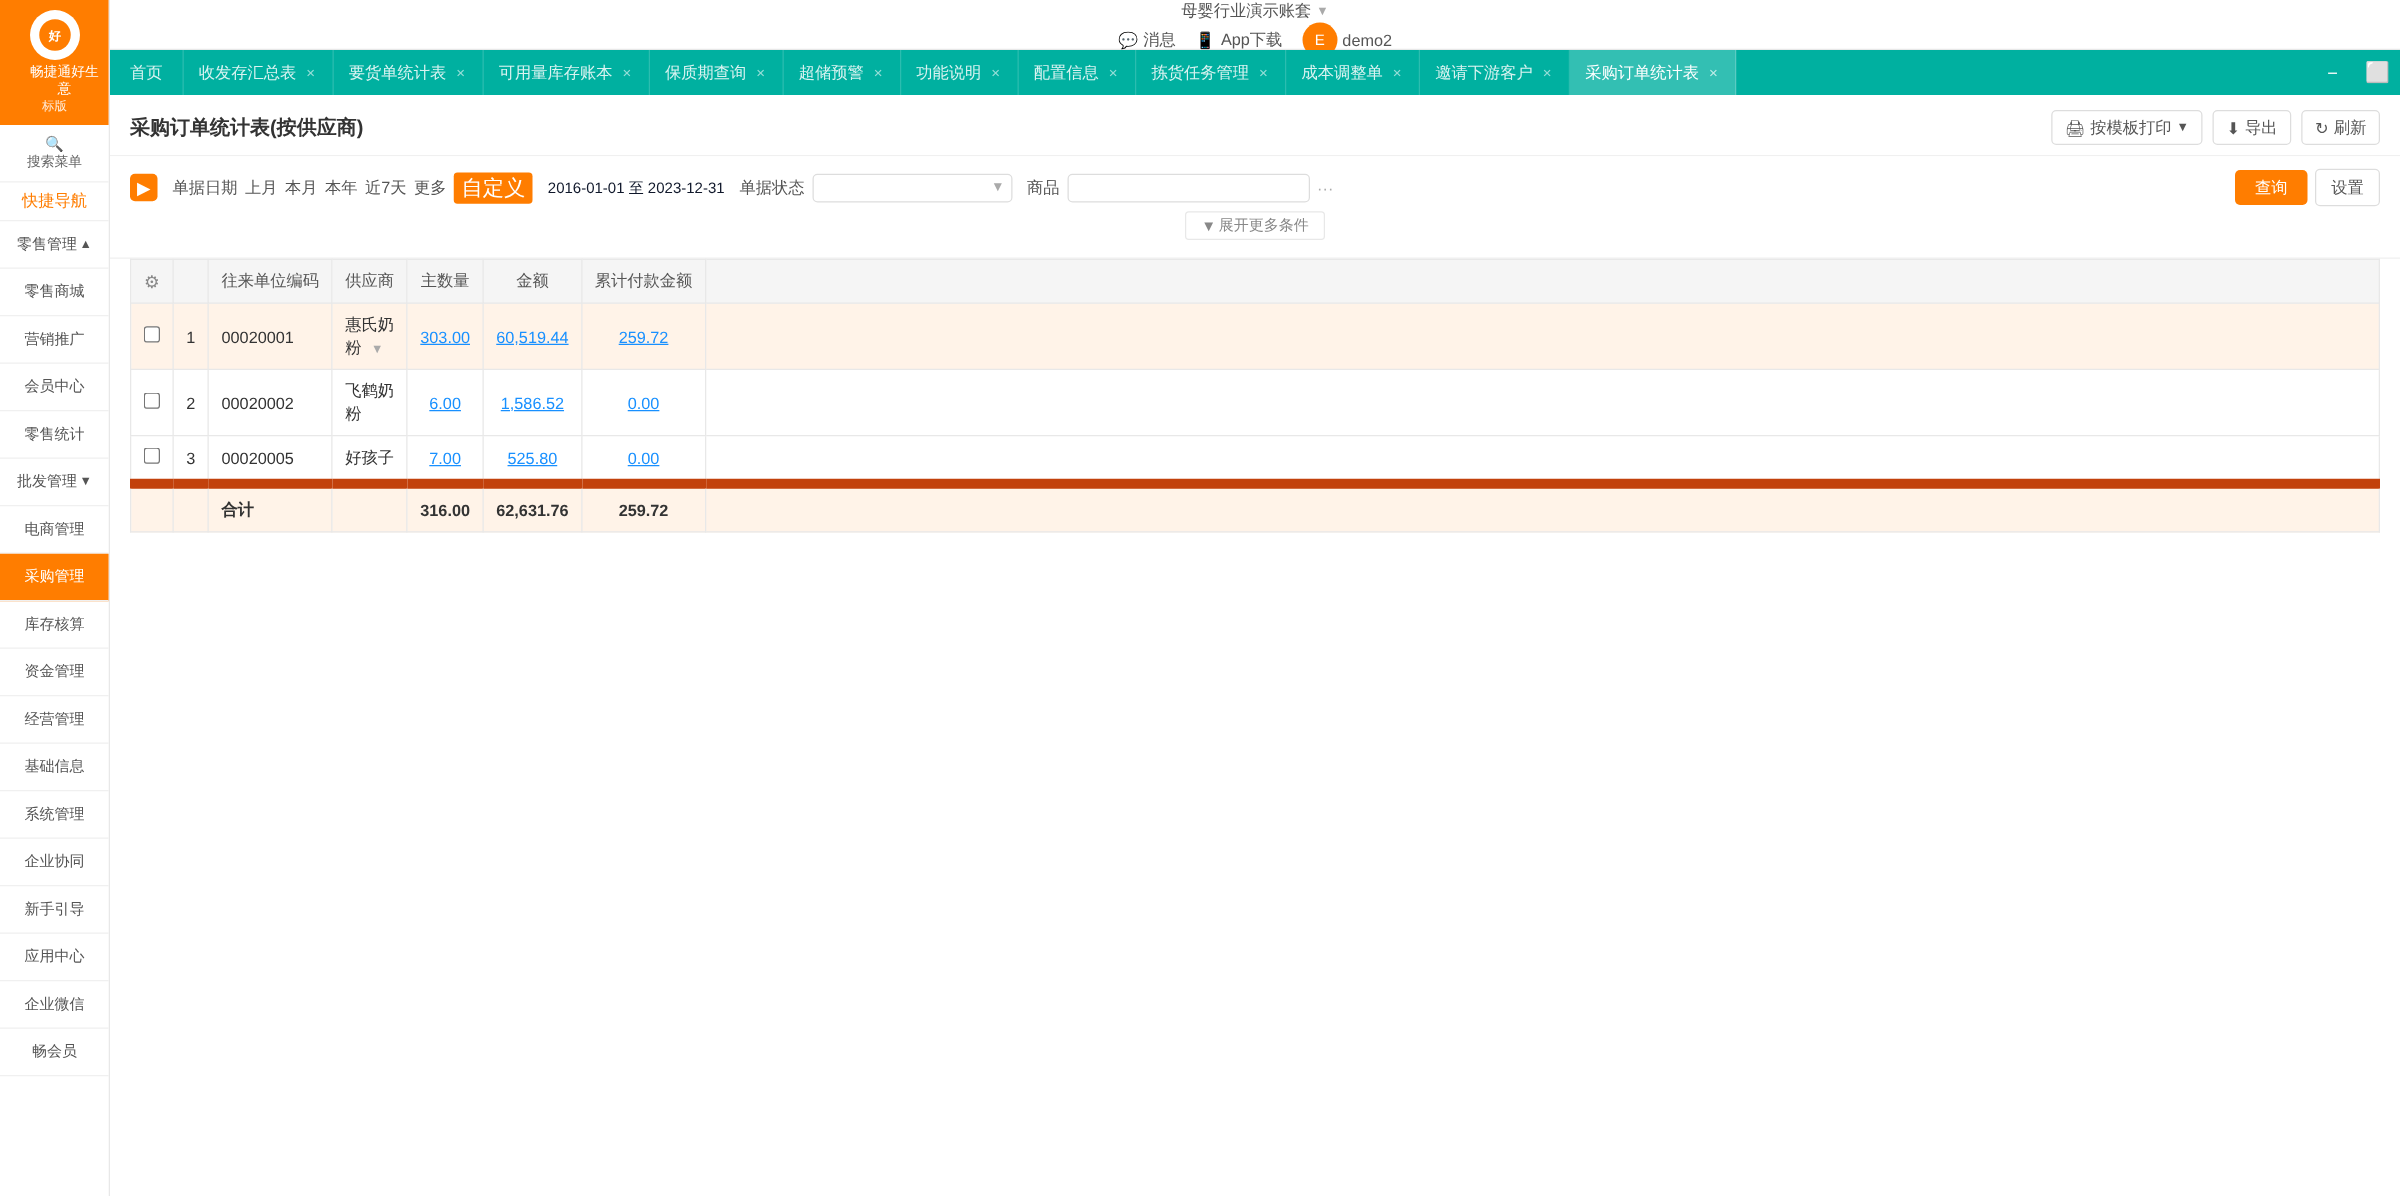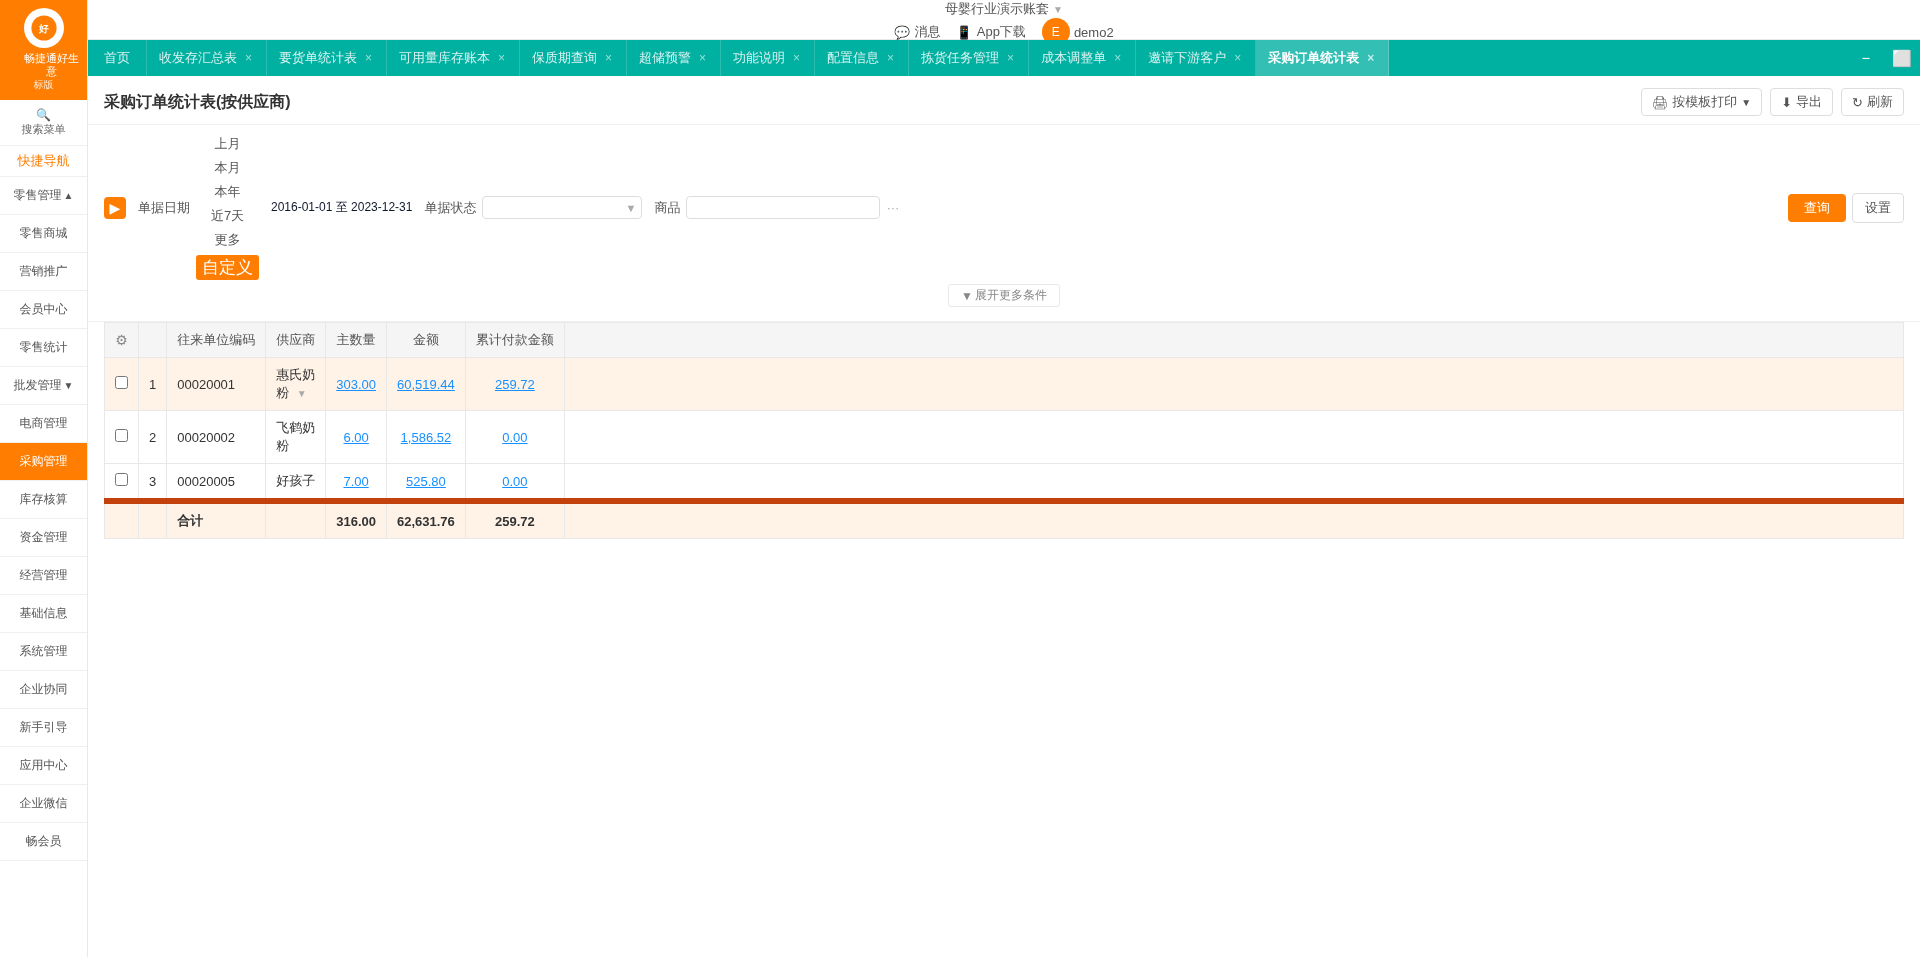--- a/index.html
+++ b/index.html
@@ -144,21 +144,21 @@
       display: flex;
       align-items: center;
       gap: 6px;
       color: #fff;
       font-size: 13px;
       cursor: pointer;
       white-space: nowrap;
       border-right: 1px solid rgba(255,255,255,0.2);
       opacity: 0.85;
     }
-    .tab-item.active { background: rgba(255,255,255,0.2); opacity: 1; font-weight: 700; }
+    .tab-item.active { background: rgba(255,255,255,0.2); opacity: 1; font-weight: 400; }
     .tab-item.home { padding: 0 16px; }
     .tab-close {
       font-size: 12px;
       opacity: 0.7;
       padding: 2px;
     }
     .tab-bar-actions {
       margin-left: auto;
       display: flex;
       align-items: center;
@@ -270,21 +270,20 @@
       align-items: center;
       gap: 6px;
       font-size: 13px;
       color: #555;
     }
     .filter-label { color: #555; white-space: nowrap; }
     .date-shortcuts {
       display: flex;
       gap: 6px;
       align-items: center;
-      flex-direction: column;
     }
     .date-shortcut {
       color: #555;
       cursor: pointer;
       font-size: 13px;
     }
     .date-custom-badge {
       background: #ff7d00;
       color: #fff;
       padding: 1px 6px;
@@ -394,21 +393,21 @@
     .data-table td.link { color: #1890ff; cursor: pointer; text-decoration: underline; }
     .data-table td.left { text-align: left; }
     .data-table th.check-col { width: 30px; }
     .data-table th.num-col { width: 40px; }
     .settings-icon { font-size: 14px; color: #888; }
 
     
     .table-footer td {
       background: #fff3e8 !important;
       font-weight: bold;
-      border-top: 6px solid #c2410c;
+      border-top: 8px solid #c2410c;
     }
   </style>
 </head>
 <body>
 
 <div class="sidebar">
   <div class="sidebar-logo">
     <div class="logo-icon">
       <svg viewBox="0 0 40 40" fill="none">
         <circle cx="20" cy="20" r="18" fill="#ff7d00"></circle>

